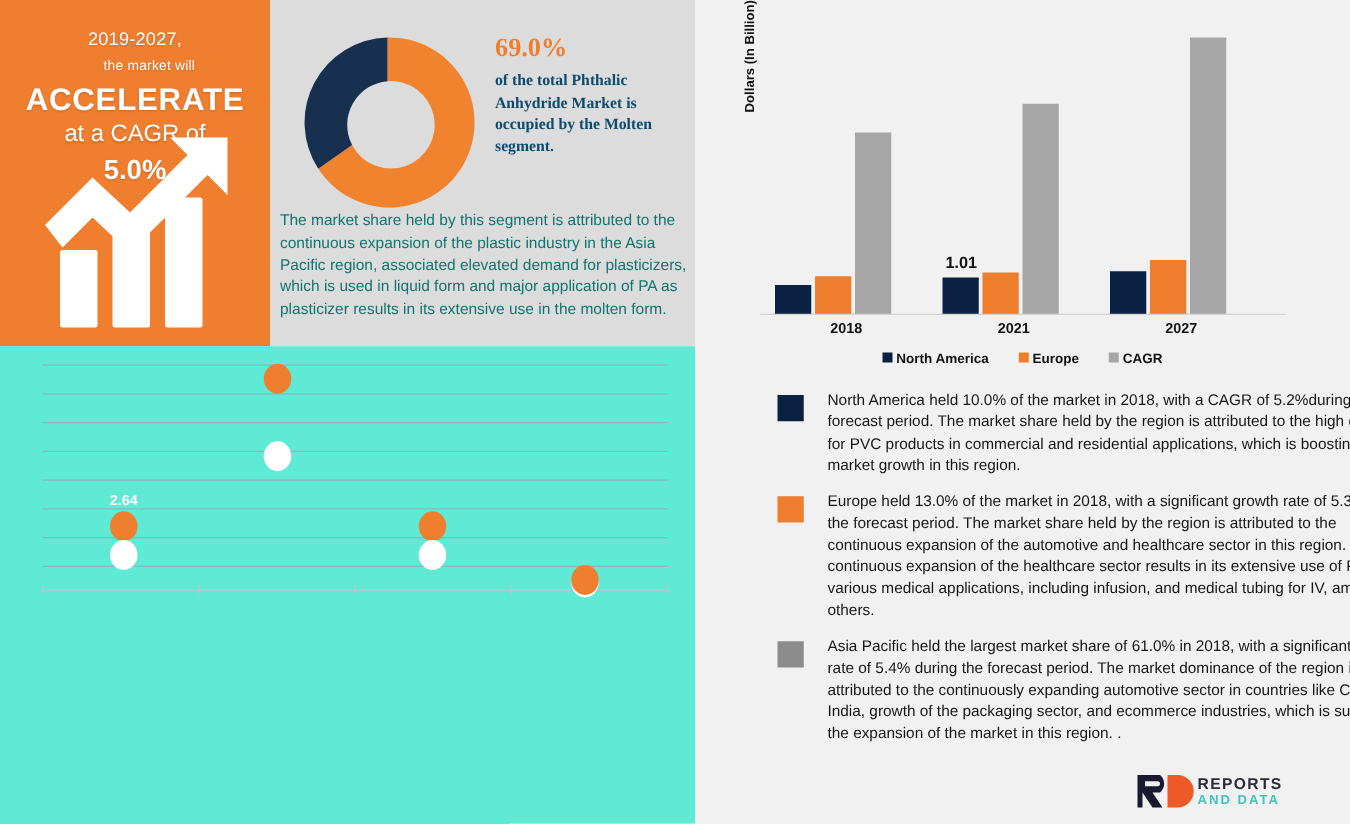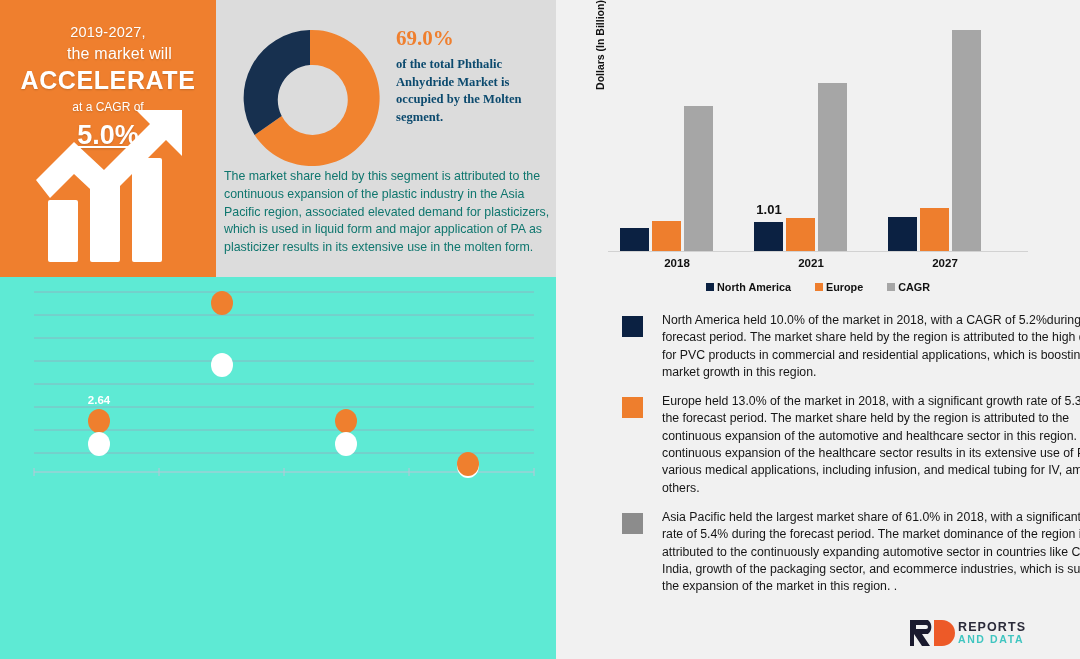--- a/index.html
+++ b/index.html
@@ -22,24 +22,24 @@
     width: 216px; height: 277px;
     background: #ef7f2e;
     overflow: hidden;
   }
   .accel-text {
     position: absolute; left: 0; top: 22px; width: 216px;
     text-align: center; color: #ffffff;
     text-shadow: 0 1px 2px rgba(0,0,0,.18);
   }
   .accel-line1 { font-size: 14.5px; line-height: 21px; font-weight: 400; letter-spacing: .2px; }
-  .accel-line2 { font-size: 16px; line-height: 21px; font-weight: 400; letter-spacing: .2px; padding-left: 23px; }
+  .accel-line2 { font-size: 11px; line-height: 21px; font-weight: 400; letter-spacing: .2px; padding-left: 23px; }
   .accel-big { font-size: 25px; line-height: 31px; font-weight: 700; letter-spacing: .6px; margin-top: 1px; }
-  .accel-line3 { font-size: 12px; line-height: 21px; font-weight: 400; margin-top: 1px; }
-  .accel-pct { font-size: 27px; line-height: 33px; font-weight: 700; margin-top: 1px; text-decoration: underline; }
+  .accel-line3 { font-size: 19px; line-height: 21px; font-weight: 400; margin-top: 1px; }
+  .accel-pct { font-size: 22px; line-height: 33px; font-weight: 700; margin-top: 1px; }
 
   .growth-icon { position: absolute; left: 30px; top: 108px; width: 165px; height: 160px; }
 
   .panel-grey-top {
     position: absolute; left: 216px; top: 0;
     width: 340px; height: 277px;
     background: #dcdcdc;
   }
   .donut-wrap { position: absolute; left: 18px; top: 22px; width: 152px; height: 152px; }
   .stat-block { position: absolute; left: 180px; top: 25px; width: 150px; font-family: Liberation Serif, serif; }

